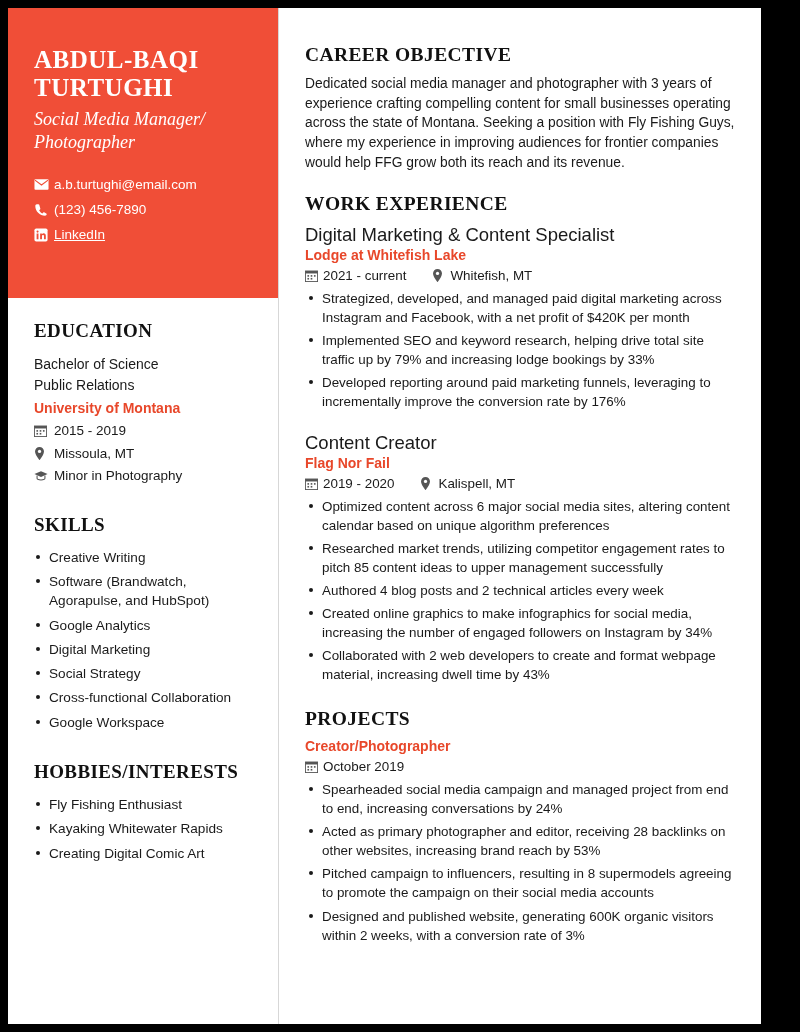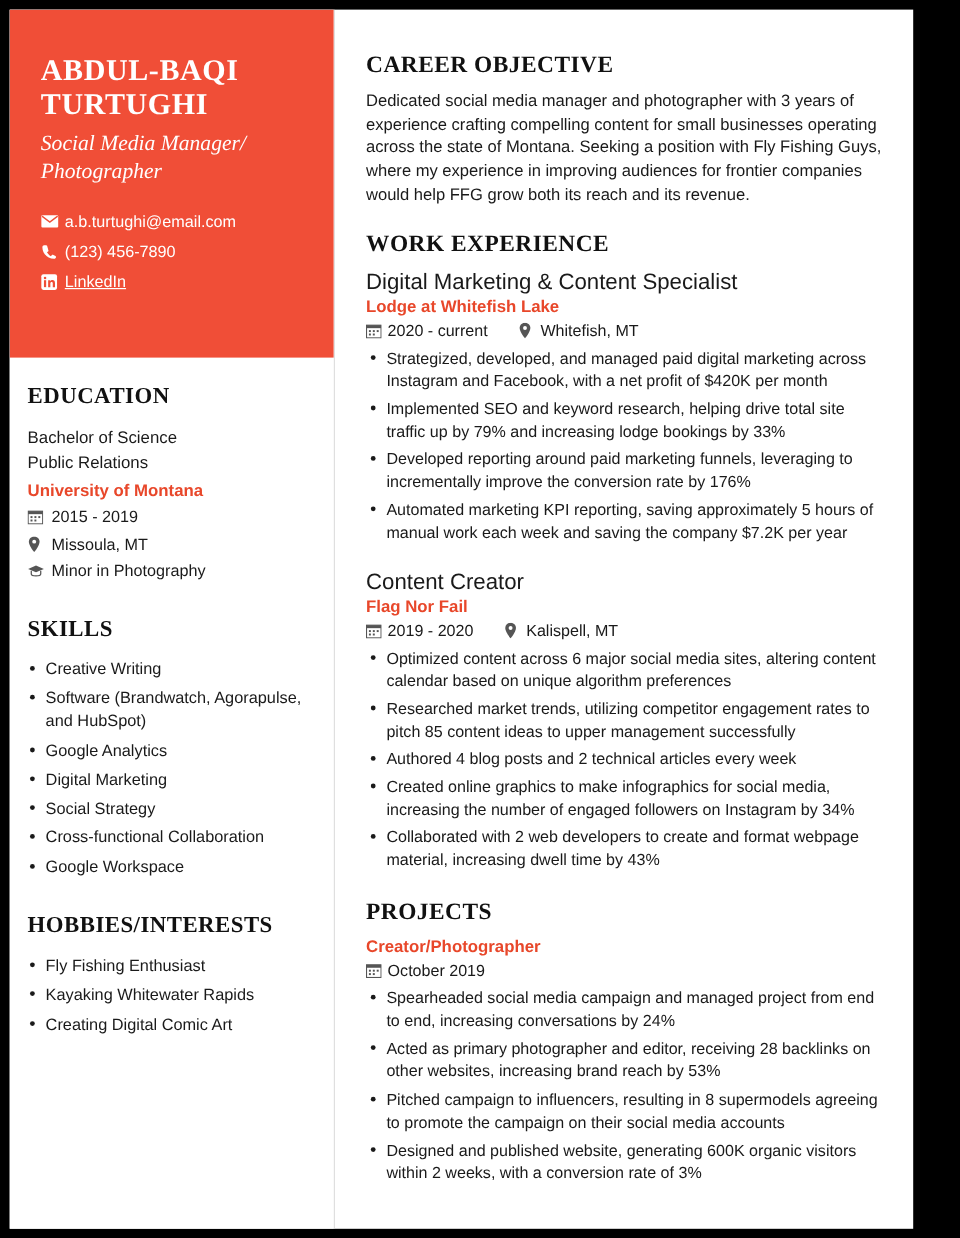--- a/index.html
+++ b/index.html
@@ -76,21 +76,21 @@
     align-items: center;
     justify-content: flex-start;
     color: #ffffff;
   }
   .contact-ico svg { display:block; }
   .contact-txt { color: #ffffff; }
   .contact-txt.link {
     text-decoration: underline;
   }
   .left-body {
-    padding: 22px 26px 10px 15px;
+    padding: 22px 26px 10px 26px;
     box-sizing: border-box;
     color: #1a1a1a;
   }
   .sec-title-left {
     font-family: "Liberation Serif", serif;
     font-weight: bold;
     font-size: 19px;
     letter-spacing: 0.4px;
     margin: 0 0 12px 0;
     color: #111;
@@ -350,37 +350,36 @@
                 <svg width="13" height="13" viewBox="0 0 16 16">
                     <rect x="0.5" y="2.5" width="15" height="13" fill="none" stroke="#555" stroke-width="1.2"></rect>
                     <rect x="0.5" y="2.5" width="15" height="3" fill="#555"></rect>
                     <rect x="3" y="7.5" width="2" height="2" fill="#555"></rect>
                     <rect x="7" y="7.5" width="2" height="2" fill="#555"></rect>
                     <rect x="11" y="7.5" width="2" height="2" fill="#555"></rect>
                     <rect x="3" y="11" width="2" height="2" fill="#555"></rect>
                     <rect x="7" y="11" width="2" height="2" fill="#555"></rect>
                   </svg>
               </span>
-              <span>2020 - current</span>
+              <span>2021 - current</span>
             </span>
             <span class="meta-item">
               <span class="meta-ico">
                 <svg width="11" height="13" viewBox="0 0 12 16">
                     <path d="M6 0C2.9 0 .5 2.4.5 5.4.5 9.6 6 16 6 16s5.5-6.4 5.5-10.6C11.5 2.4 9.1 0 6 0z" fill="#555"></path>
                     <circle cx="6" cy="5.4" r="2" fill="#ffffff"></circle>
                   </svg>
               </span>
               <span>Whitefish, MT</span>
             </span>
           </div>
           <ul class="bullets">
             <li>Strategized, developed, and managed paid digital marketing across Instagram and Facebook, with a net profit of $420K per month</li>
             <li>Implemented SEO and keyword research, helping drive total site traffic up by 79% and increasing lodge bookings by 33%</li>
             <li>Developed reporting around paid marketing funnels, leveraging to incrementally improve the conversion rate by 176%</li>
-            <li>Automated marketing KPI reporting, saving approximately 5 hours of manual work each week and saving the company $7.2K per year</li>
           </ul>
         </div>
 
         <div class="block-gap"></div>
 
         <div>
           <div class="job-title">Content Creator</div>
           <div class="job-org">Flag Nor Fail</div>
           <div class="job-meta">
             <span class="meta-item">

